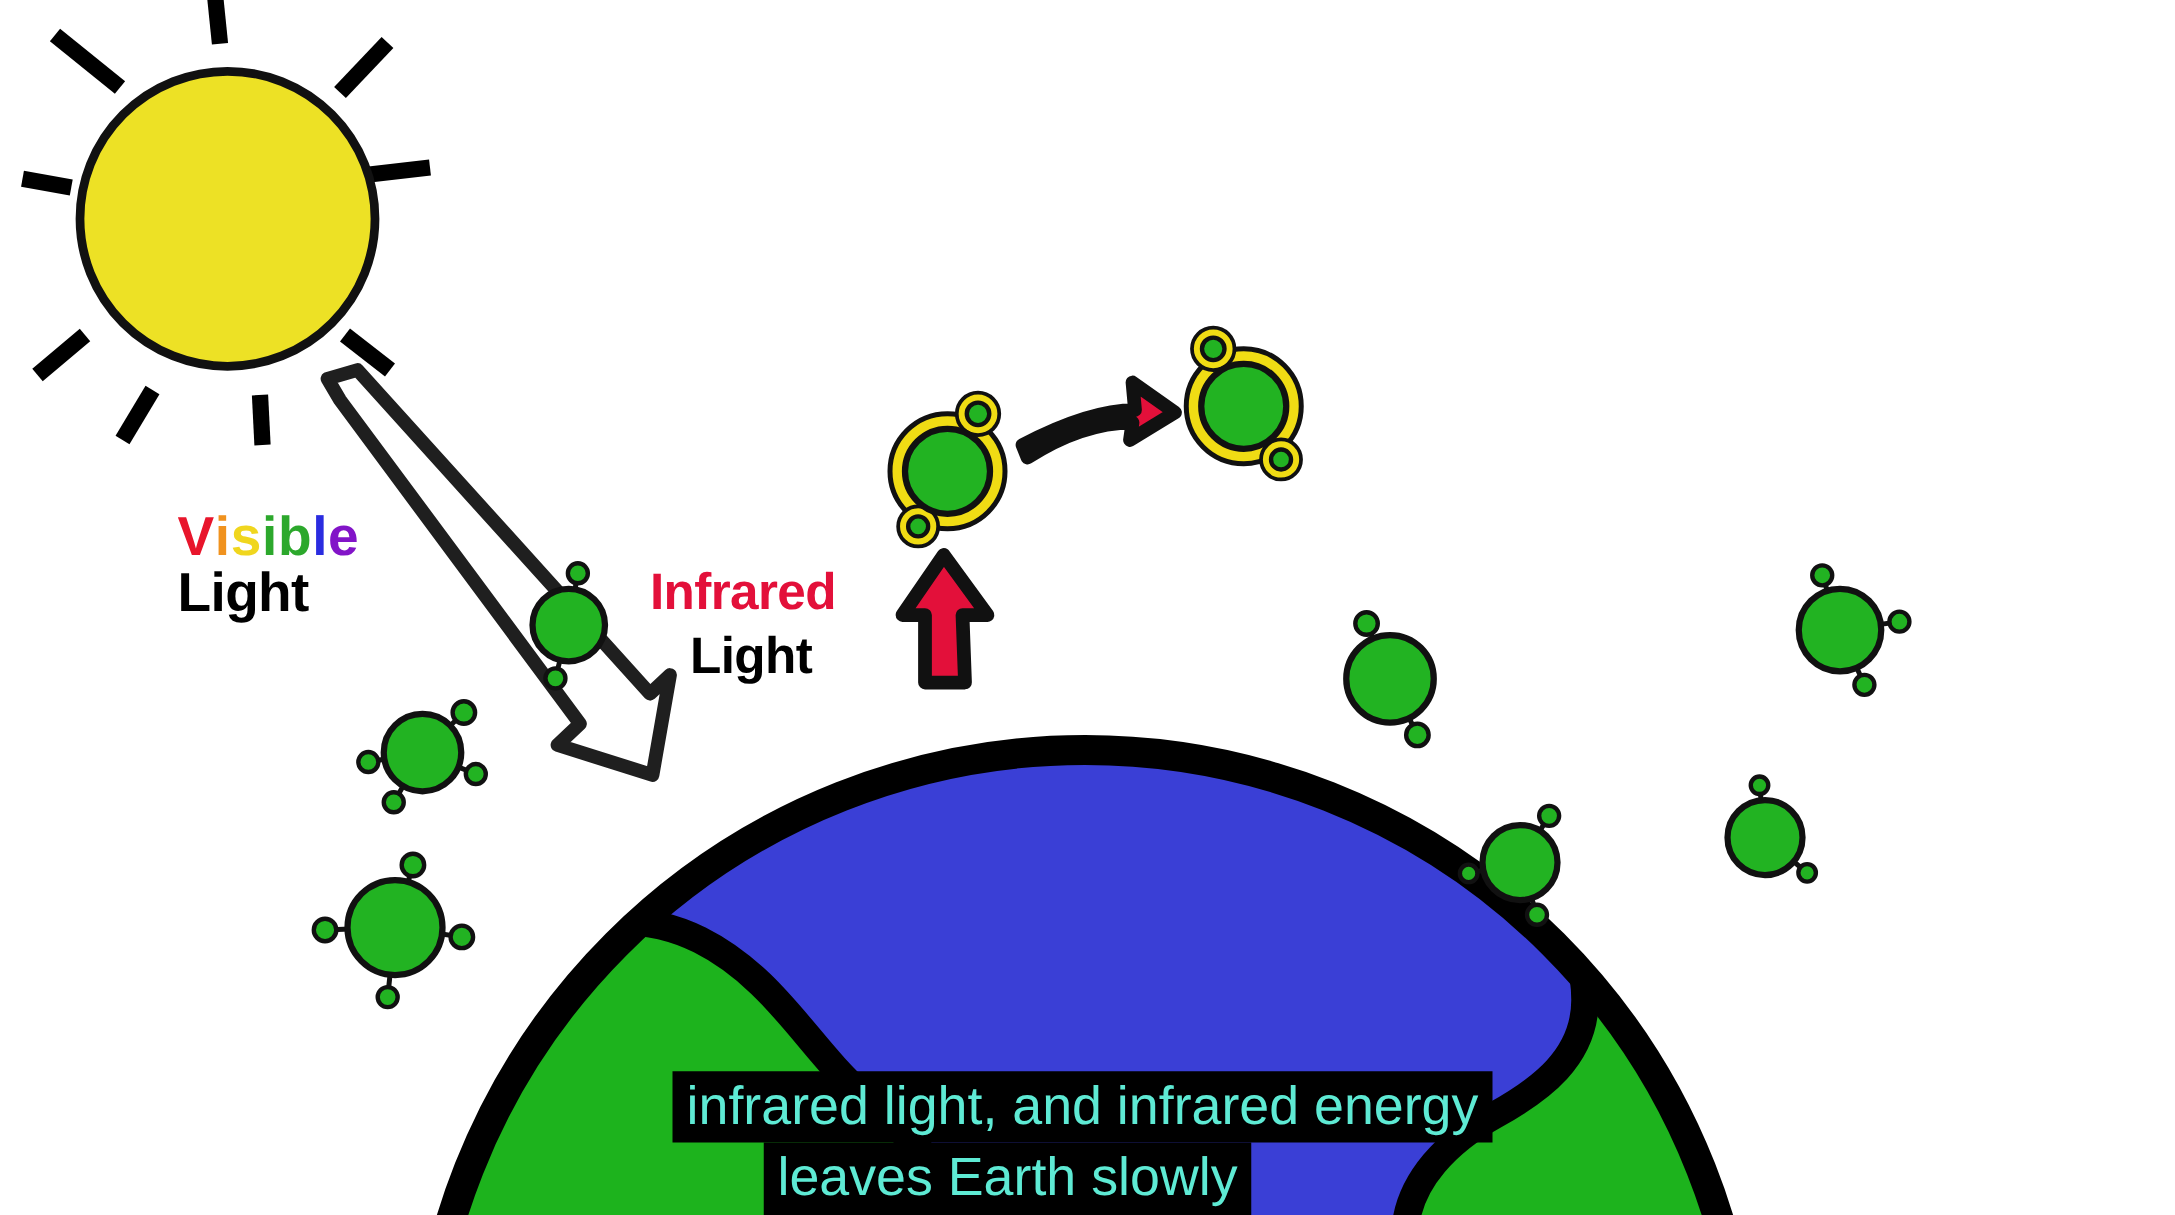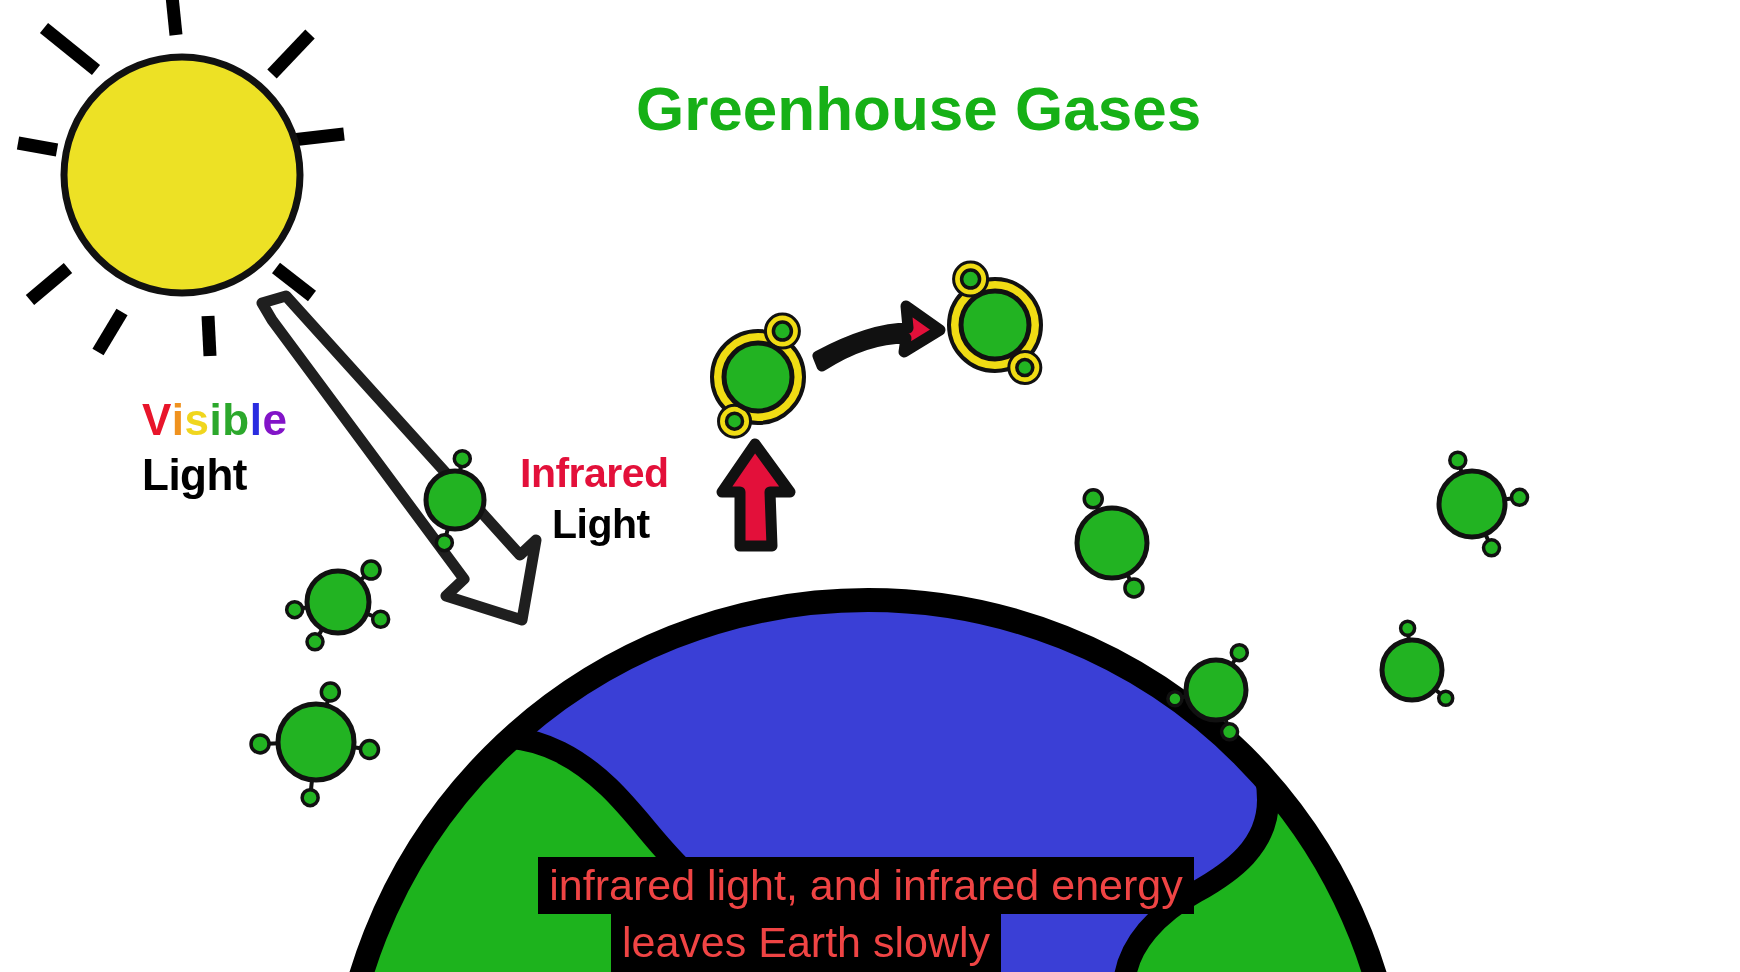--- a/index.html
+++ b/index.html
@@ -35,21 +35,21 @@
   }
   #title-greenhouse-gases {
     left: 636px;
     top: 76px;
     font-size: 62px;
     color: #16b016;
     letter-spacing: 0px;
   }
   #label-visible {
     left: 142px;
-    top: 397px;
+    top: 407px;
     font-size: 44px;
     letter-spacing: 0.5px;
   }
   #label-visible span { display: inline-block; }
   #label-light-visible {
     left: 142px;
     top: 452px;
     font-size: 44px;
     color: #000000;
   }
@@ -73,21 +73,21 @@
     right: 0;
     bottom: 0px;
     display: flex;
     flex-direction: column;
     align-items: center;
     gap: 0px;
     pointer-events: none;
   }
   .caption-line {
     background: #000000;
-    color: #ef4444;
+    color: #5eead4;
     font-size: 43px;
     font-weight: normal;
     line-height: 1.18;
     padding: 3px 11px 4px 11px;
     white-space: nowrap;
     letter-spacing: 0px;
   }
   #caption-line-1 { margin-left: -8px; }
   #caption-line-2 { margin-left: -128px; text-align: right; }
 </style>
@@ -234,21 +234,20 @@
           <line x1="1409.0732030285058" y1="642.1533869296884" x2="1407.6098045427586" y2="628.2300803945325" stroke="#111111" stroke-width="4" stroke-linecap="round"></line>
           <circle cx="1407.6098045427586" cy="628.2300803945325" r="7" fill="#22b322" stroke="#111111" stroke-width="3.5"></circle>
           <line x1="1433.4492444073314" y1="687.9980530712231" x2="1445.705955497235" y2="698.2826548262077" stroke="#111111" stroke-width="4" stroke-linecap="round"></line>
           <circle cx="1445.705955497235" cy="698.2826548262077" r="7" fill="#22b322" stroke="#111111" stroke-width="3.5"></circle>
           <circle cx="1412" cy="670" r="30" fill="#22b322" stroke="#111111" stroke-width="5"></circle>
         </g>
       </g>
 
   </svg>
 
-  <div class="label" id="title-greenhouse-gases">Greenhouse Gases</div>
 
   <div class="label" id="label-visible"><span style="color: rgb(232, 21, 43);">V</span><span style="color: rgb(240, 146, 30);">i</span><span style="color: rgb(240, 214, 30);">s</span><span style="color: rgb(44, 168, 44);">i</span><span style="color: rgb(44, 168, 44);">b</span><span style="color: rgb(42, 44, 224);">l</span><span style="color: rgb(130, 20, 200);">e</span></div>
 
   <div class="label" id="label-light-visible">Light</div>
 
   <div class="label" id="label-infrared">Infrared</div>
 
   <div class="label" id="label-light-infrared">Light</div>
 
   <div id="caption-block">

